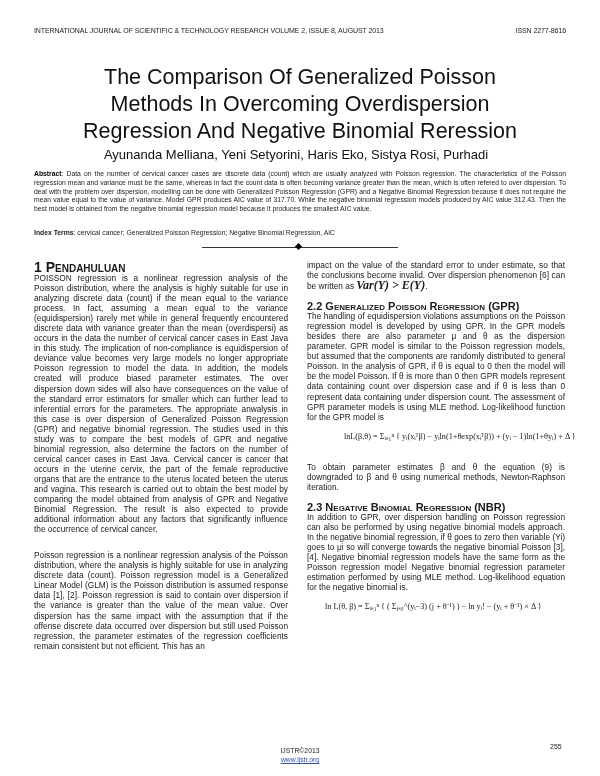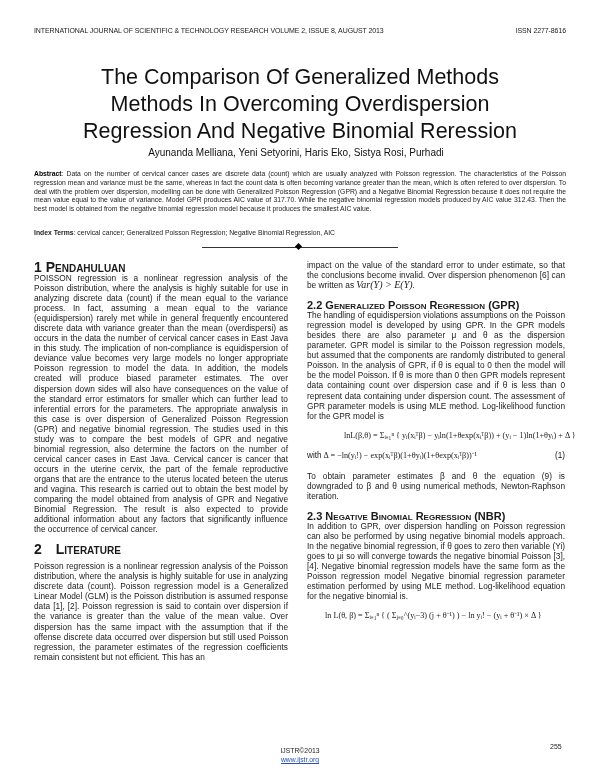--- a/index.html
+++ b/index.html
@@ -1,51 +1,51 @@
 <!DOCTYPE html>
 <html><head>
 <meta charset="utf-8">
 <style>
   html, body { margin: 0; padding: 0; background: #ffffff; }
   body { width: 600px; height: 776px; position: relative; overflow: hidden; color: #111; font-family: "Liberation Sans", sans-serif; }
   .running-header { position: absolute; top: 27px; left: 34px; right: 34px; font-size: 7px; letter-spacing: -0.1px; display: flex; justify-content: space-between; color: #222; }
   .title { position: absolute; top: 64px; left: 30px; right: 30px; text-align: center; font-size: 21.5px; line-height: 27px; color: #111; }
-  .authors { position: absolute; top: 147px; left: 0; right: 8px; text-align: center; font-size: 10px; }
+  .authors { position: absolute; top: 147px; left: 0; right: 8px; text-align: center; font-size: 13px; }
   .abstract { position: absolute; top: 170px; left: 34px; right: 34px; font-size: 6.8px; line-height: 8.8px; text-align: justify; color: #222; }
   .abstract b { color: #000; }
   .index-terms { position: absolute; top: 229px; left: 34px; right: 34px; font-size: 6.8px; color: #222; }
   .separator { position: absolute; top: 247px; left: 202px; width: 196px; height: 1px; background: #333; }
   .separator-diamond { position: absolute; top: 244px; left: 296px; width: 5px; height: 5px; background: #000; transform: rotate(45deg); }
   .col { position: absolute; font-size: 8.3px; line-height: 10.05px; text-align: justify; color: #1a1a1a; }
   .col-left { top: 262px; left: 34px; width: 254px; }
   .col-right { top: 260px; left: 307px; width: 258px; }
   .col p { margin: 0; }
   .h1 { font-weight: bold; font-size: 14px; margin: 0; line-height: 11px; font-variant: small-caps; }
   .h2 { font-weight: bold; font-size: 11px; margin: 0; line-height: 10px; font-variant: small-caps; }
   .gap-s { height: 6px; }
   .gap-m { height: 10px; }
   .eq { font-family: "Liberation Serif", serif; font-size: 8.2px; white-space: nowrap; text-align: left; padding-left: 37px; }
   .eq-row { display: flex; justify-content: space-between; font-family: "Liberation Serif", serif; font-size: 8.2px; }
   .eq-row .label { font-family: "Liberation Sans", sans-serif; }
-  .inline-math { font-family: "Liberation Serif", serif; font-style: italic; font-size: 10px; }
+  .inline-math { font-family: "Liberation Serif", serif; font-style: italic; font-size: 12px; font-weight: bold; }
   .footer-id { position: absolute; top: 747px; left: 0; right: 0; text-align: center; font-size: 6.8px; color: #222; }
   .footer-link { position: absolute; top: 756px; left: 0; right: 0; text-align: center; font-size: 6.8px; }
   .footer-link a { color: #2a4fb5; text-decoration: underline; }
   .page-number { position: absolute; top: 743px; left: 550px; font-size: 7px; color: #222; }
 </style>
 </head>
 <body>
 
 <div class="running-header">
   <span>INTERNATIONAL JOURNAL OF SCIENTIFIC &amp; TECHNOLOGY RESEARCH VOLUME 2, ISSUE 8, AUGUST 2013</span>
   <span>ISSN 2277-8616</span>
 </div>
 
 <div class="title">
-  <div>The Comparison Of Generalized Methods</div>
+  <div>The Comparison Of Generalized Poisson</div>
   <div>Methods In Overcoming Overdispersion</div>
   <div>Regression And Negative Binomial Reression</div>
 </div>
 
 <div class="authors">Ayunanda Melliana, Yeni Setyorini, Haris Eko, Sistya Rosi, Purhadi</div>
 
 <div class="abstract">
   <b>Abstract</b><span>: Data on the number of cervical cancer cases are discrete data (count) which are usually analyzed with Poisson regression. The characteristics of the Poisson regression mean and variance must be the same, whereas in fact the count data is often becoming variance greater than the mean, which is often refered to over dispersion. To deal with the problem over dispersion, modelling can be done with Generalized Poisson Regression (GPR) and a Negative Binomial Regression because it does not require the mean value equal to the value of variance. Model GPR produces AIC value of 317.70. While the negative binomial regression models produced by AIC value 312.43. Then the best model is obtained from the negative binomial regression model because it produces the smallest AIC value.</span>
 </div>
 
@@ -53,37 +53,32 @@
   <b>Index Terms</b><span>: cervical cancer; Generalized Poisson Regression; Negative Binomial Regression, AIC</span>
 </div>
 
 <div class="separator"></div>
 <div class="separator-diamond"></div>
 
 <div class="col col-left">
   <h2 class="h1">1 Pendahuluan</h2>
   <p>POISSON regression is a nonlinear regression analysis of the Poisson distribution, where the analysis is highly suitable for use in analyzing discrete data (count) if the mean equal to the variance process. In fact, assuming a mean equal to the variance (equidispersion) rarely met while in general frequently encountered discrete data with variance greater than the mean (overdispersi) as occurs in the data the number of cervical cancer cases in East Java in this study. The implication of non-compliance is equidispersion of deviance value becomes very large models no longer appropriate Poisson regression to model the data. In addition, the models created will produce biased parameter estimates. The over dispersion down sides will also have consequences on the value of the standard error estimators for smaller which can further lead to inferential errors for the parameters. The appropriate anwalysis in this case is over dispersion of Generalized Poisson Regression (GPR) and negative binomial regression. The studies used in this study was to compare the best models of GPR and negative binomial regression, also determine the factors on the number of cervical cancer cases in East Java. Cervical cancer is cancer that occurs in the uterine cervix, the part of the female reproductive organs that are the entrance to the uterus located beteen the uterus and vagina. This research is carried out to obtain the best model by comparing the model obtained from analysis of GPR and Negative Binomial Regression. The result is also expected to provide additional information about any factors that significantly influence the occurrence of cervical cancer.</p>
   <div class="gap-m"></div>
-  <h2 class="h1">2 Literature</h2>
   <div class="gap-s"></div>
   <p>Poisson regression is a nonlinear regression analysis of the Poisson distribution, where the analysis is highly suitable for use in analyzing discrete data (count). Poisson regression model is a Generalized Linear Model (GLM) is the Poisson distribution is assumed response data [1], [2]. Poisson regression is said to contain over dispersion if the variance is greater than the value of the mean value. Over dispersion has the same impact with the assumption that if the offense discrete data occurred over dispersion but still used Poisson regression, the parameter estimates of the regression coefficients remain consistent but not efficient. This has an</p>
 </div>
 
 <div class="col col-right">
   <p><span>impact on the value of the standard error to under estimate, so that the conclusions become invalid. Over dispersion phenomenon [6] can be written as</span> <span class="inline-math">Var(Y) &gt; E(Y)</span><span>.</span></p>
   <div class="gap-m"></div>
   <h3 class="h2">2.2 Generalized Poisson Regression (GPR)</h3>
   <p>The handling of equidispersion violations assumptions on the Poisson regression model is developed by using GPR. In the GPR models besides there are also parameter μ and θ as the dispersion parameter. GPR model is similar to the Poisson regression models, but assumed that the components are randomly distributed to general Poisson. In the analysis of GPR, if θ is equal to 0 then the model will be the model Poisson. If θ is more than 0 then GPR models represent data containing count over dispersion case and if θ is less than 0 represent data containing under dispersion count. The assessment of GPR parameter models is using MLE method. Log-likelihood function for the GPR model is</p>
   <div class="gap-m"></div>
   <div class="eq">lnL(β,θ) = Σᵢ₌₁ⁿ { yᵢ(xᵢᵀβ) − yᵢln(1+θexp(xᵢᵀβ)) + (yᵢ − 1)ln(1+θyᵢ) + Δ }</div>
   <div class="gap-m"></div>
-  <div class="eq-row">
-    <span><span class="label">with</span> <span>Δ = −ln(yᵢ!) − exp(xᵢᵀβ)(1+θyᵢ)(1+θexp(xᵢᵀβ))⁻¹</span></span>
-    <span class="label">(1)</span>
-  </div>
   <div class="gap-m"></div>
   <p>To obtain parameter estimates β and θ the equation (9) is downgraded to β and θ using numerical methods, Newton-Raphson iteration.</p>
   <div class="gap-m"></div>
   <h3 class="h2">2.3 Negative Binomial Regression (NBR)</h3>
   <p>In addition to GPR, over dispersion handling on Poisson regression can also be performed by using negative binomial models approach. In the negative binomial regression, if θ goes to zero then variable (Yi) goes to μi so will converge towards the negative binomial Poisson [3], [4]. Negative binomial regression models have the same form as the Poisson regression model Negative binomial regression parameter estimation performed by using MLE method. Log-likelihood equation for the negative binomial is.</p>
   <div class="gap-m"></div>
   <div class="eq" style="padding-left:18px;">ln L(θ, β) = Σᵢ₌₁ⁿ { ( Σⱼ₌₀^(yᵢ−3) (j + θ⁻¹) ) − ln yᵢ! − (yᵢ + θ⁻¹) × Δ }</div>
 </div>
 
 <div class="page-number">255</div>

